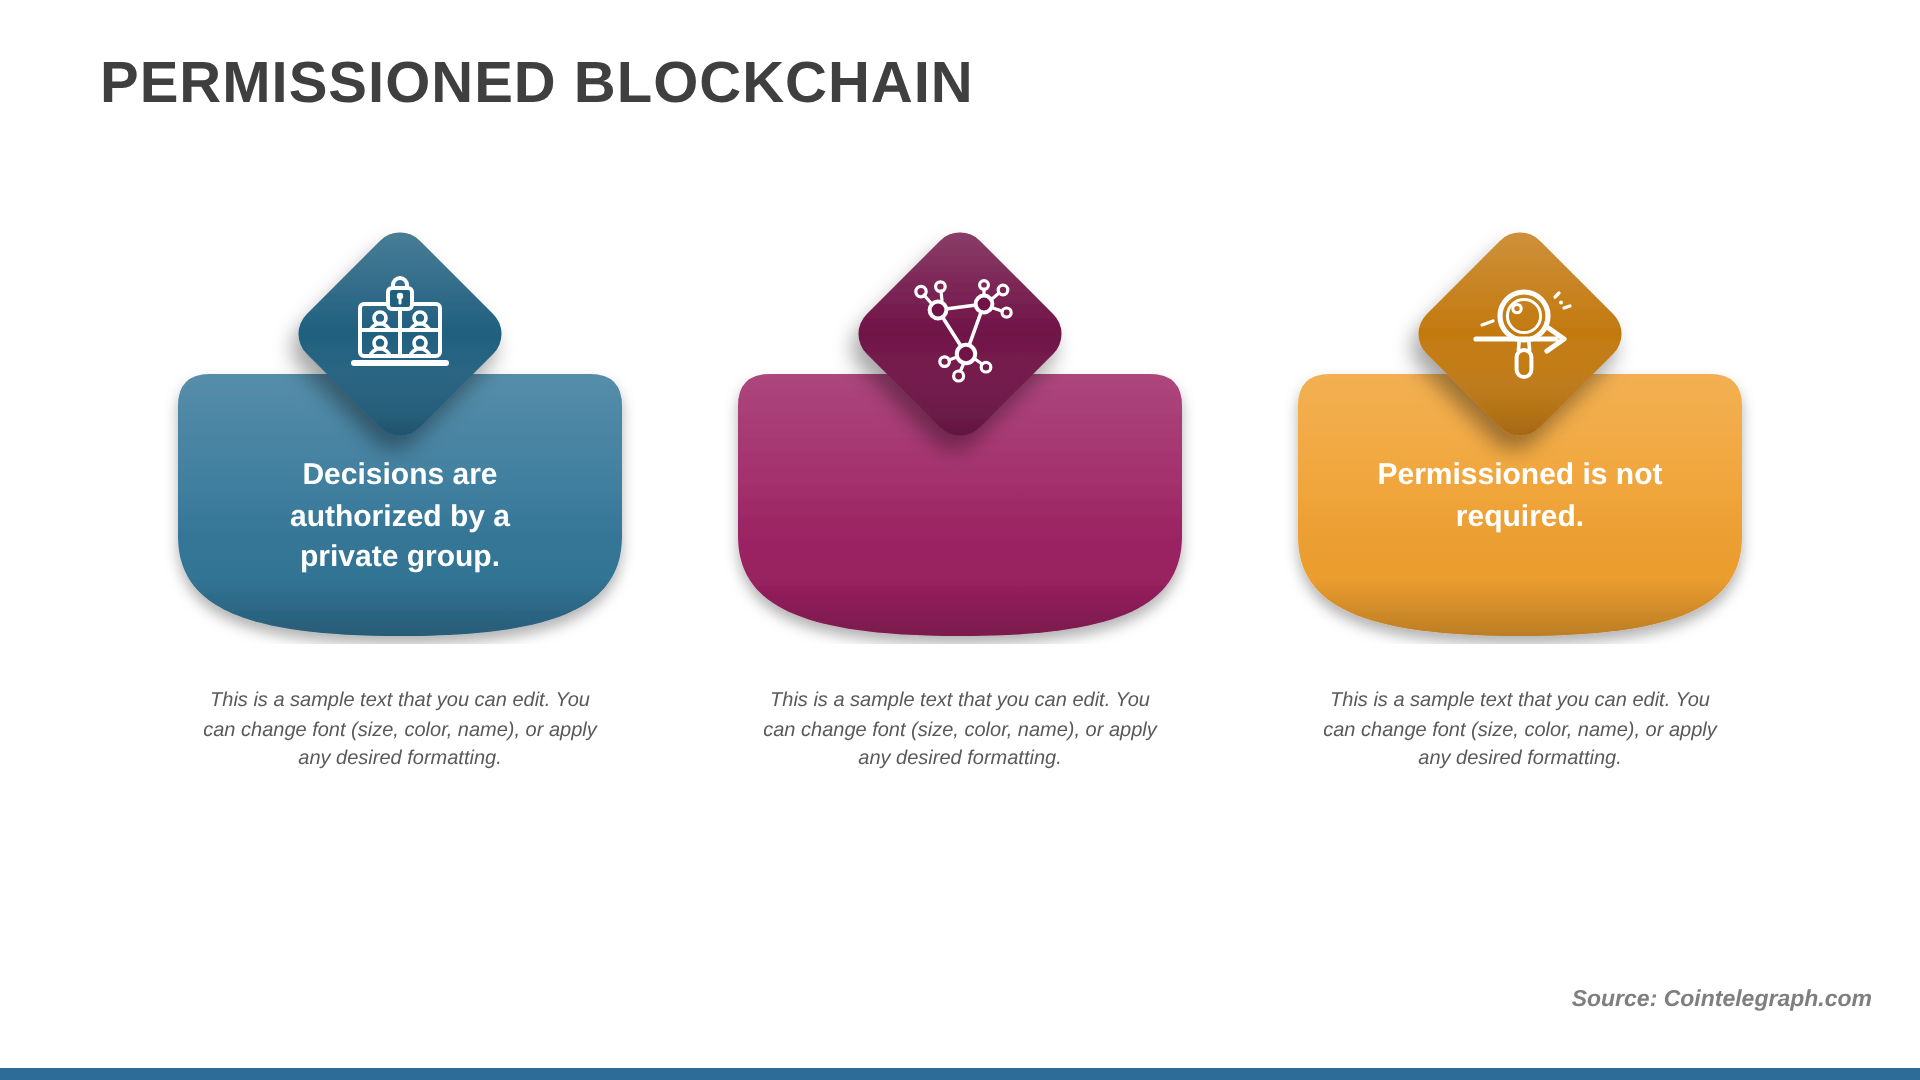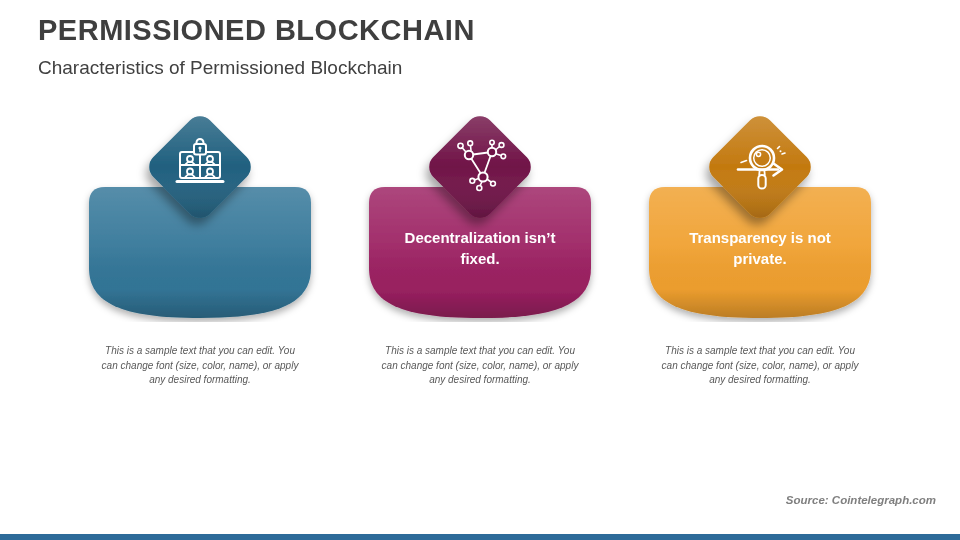--- a/index.html
+++ b/index.html
@@ -2,21 +2,21 @@
 <html><head>
 <meta charset="utf-8">
 <style>
   html,body{margin:0;padding:0;}
   body{
     width:960px;height:540px;position:relative;overflow:hidden;
     background:#ffffff;font-family:"Liberation Sans","DejaVu Sans",sans-serif;
   }
   .header{position:absolute;left:38px;top:14px;}
   .title{
-    font-size:29px;font-weight:700;color:#3f3f3f;letter-spacing:0.5px;margin:0;
+    font-size:29px;font-weight:700;color:#3f3f3f;letter-spacing:0.5px;margin:12px;
   }
   .subtitle{
     font-size:19px;font-weight:400;color:#404040;margin:10px 0 0 0;
   }
   .cards-row{
     position:absolute;top:110px;left:0;width:960px;
     display:flex;justify-content:center;
   }
   .card-col{width:280px;position:relative;}
   .card-graphic{display:block;}
@@ -58,21 +58,20 @@
       <feDropShadow dx="-3" dy="7" stdDeviation="5" flood-color="#000000" flood-opacity="0.35"></feDropShadow>
     </filter>
     <filter id="cardshadow" x="-20%" y="-20%" width="140%" height="140%">
       <feDropShadow dx="0" dy="4" stdDeviation="3.5" flood-color="#000000" flood-opacity="0.30"></feDropShadow>
     </filter>
   </defs>
 </svg>
 
 <div class="header">
   <h1 class="title">PERMISSIONED BLOCKCHAIN</h1>
-  <div class="subtitle">Characteristics of Permissioned Blockchain</div>
 </div>
 
 <div class="cards-row">
 
   <div class="card-col">
     <svg class="card-graphic" width="280" height="212" viewBox="0 0 280 212">
       <g filter="url(#cardshadow)" transform="translate(29,77)">
         <path d="M16 0 H206 Q222 0 222 16 V81 C222 116 190 131 111 131 C32 131 0 116 0 81 V16 Q0 0 16 0 Z" fill="#337698"></path>
         <path fill="url(#gloss)" d="M16 0 H206 Q222 0 222 16 V81 C222 116 190 131 111 131 C32 131 0 116 0 81 V16 Q0 0 16 0 Z"></path>
       </g>
@@ -91,20 +90,21 @@
         <circle class="icon-stroke" cx="18" cy="32.5" r="3" stroke-width="1.8"></circle>
         <path class="icon-stroke" d="M13.5 37.8 q4.5 -5.2 9 0" stroke-width="1.8"></path>
         <circle class="icon-stroke" cx="38" cy="32.5" r="3" stroke-width="1.8"></circle>
         <path class="icon-stroke" d="M33.5 37.8 q4.5 -5.2 9 0" stroke-width="1.8"></path>
         <path class="icon-stroke" d="M24.5 5 V3.5 A3.5 3.5 0 0 1 31.5 3.5 V5" stroke-width="2"></path>
         <rect x="22" y="5" width="12" height="10.5" rx="2" stroke="#ffffff" stroke-width="2" fill="#20607F"></rect>
         <circle cx="28" cy="9" r="1.6" fill="#ffffff"></circle>
         <path class="icon-stroke" d="M28 10.2 V12.5" stroke-width="1.5"></path>
       </g>
     </svg>
+    <div class="card-label">Decisions are authorized by a private group.</div>
     <p class="card-desc">This is a sample text that you can edit. You can change font (size, color, name), or apply any desired formatting.</p>
   </div>
 
   <div class="card-col">
     <svg class="card-graphic" width="280" height="212" viewBox="0 0 280 212">
       <g filter="url(#cardshadow)" transform="translate(29,77)">
         <path d="M16 0 H206 Q222 0 222 16 V81 C222 116 190 131 111 131 C32 131 0 116 0 81 V16 Q0 0 16 0 Z" fill="#9C2162"></path>
         <path fill="url(#gloss)" d="M16 0 H206 Q222 0 222 16 V81 C222 116 190 131 111 131 C32 131 0 116 0 81 V16 Q0 0 16 0 Z"></path>
       </g>
       <g filter="url(#diamondshadow)">
@@ -122,21 +122,20 @@
         <circle class="icon-stroke" cx="51.3" cy="17.3" r="2.3" stroke-width="1.6"></circle>
         <path class="icon-stroke" d="M26.5 39.5 L22.5 41 M30 42.5 L28.2 46.5 M35.5 40.5 L39 43" stroke-width="1.6"></path>
         <circle class="icon-stroke" cx="20.3" cy="41.8" r="2.4" stroke-width="1.6"></circle>
         <circle class="icon-stroke" cx="27.3" cy="49" r="2.5" stroke-width="1.6"></circle>
         <circle class="icon-stroke" cx="41" cy="44.6" r="2.4" stroke-width="1.6"></circle>
         <circle cx="17" cy="16" r="4.2" stroke="#ffffff" stroke-width="2" fill="#701347"></circle>
         <circle cx="40" cy="13" r="4.2" stroke="#ffffff" stroke-width="2" fill="#701347"></circle>
         <circle cx="31" cy="38" r="4.6" stroke="#ffffff" stroke-width="2" fill="#701347"></circle>
       </g>
     </svg>
-    <div class="card-label">Decentralization isn’t fixed.</div>
     <p class="card-desc">This is a sample text that you can edit. You can change font (size, color, name), or apply any desired formatting.</p>
   </div>
 
   <div class="card-col">
     <svg class="card-graphic" width="280" height="212" viewBox="0 0 280 212">
       <g filter="url(#cardshadow)" transform="translate(29,77)">
         <path d="M16 0 H206 Q222 0 222 16 V81 C222 116 190 131 111 131 C32 131 0 116 0 81 V16 Q0 0 16 0 Z" fill="#F0A02F"></path>
         <path fill="url(#gloss)" d="M16 0 H206 Q222 0 222 16 V81 C222 116 190 131 111 131 C32 131 0 116 0 81 V16 Q0 0 16 0 Z"></path>
       </g>
       <g filter="url(#diamondshadow)">
@@ -149,20 +148,20 @@
         <circle cx="48.5" cy="12.3" r="1" fill="#ffffff"></circle>
         <circle class="icon-stroke" cx="30" cy="19" r="12" stroke-width="2.6"></circle>
         <circle class="icon-stroke" cx="30" cy="19" r="8.3" stroke-width="1.5"></circle>
         <circle class="icon-stroke" cx="26.5" cy="15.3" r="2.1" stroke-width="1.5"></circle>
         <path class="icon-stroke" d="M6 30.5 H46" stroke-width="2.6"></path>
         <path class="icon-stroke" d="M41.5 24.5 L50 30.5 L41.5 36.5" stroke-width="2.6"></path>
         <path class="icon-stroke" d="M27.6 31.5 L27.2 36 M32.4 31.5 L32.8 36" stroke-width="1.8"></path>
         <rect class="icon-stroke" x="26.3" y="36" width="7.4" height="13.5" rx="3.6" stroke-width="2"></rect>
       </g>
     </svg>
-    <div class="card-label">Transparency is not private.</div>
+    <div class="card-label">Permissioned is not required.</div>
     <p class="card-desc">This is a sample text that you can edit. You can change font (size, color, name), or apply any desired formatting.</p>
   </div>
 
 </div>
 
 <div class="source">Source: Cointelegraph.com</div>
 <div class="footer-bar"></div>
 
 </body></html>

